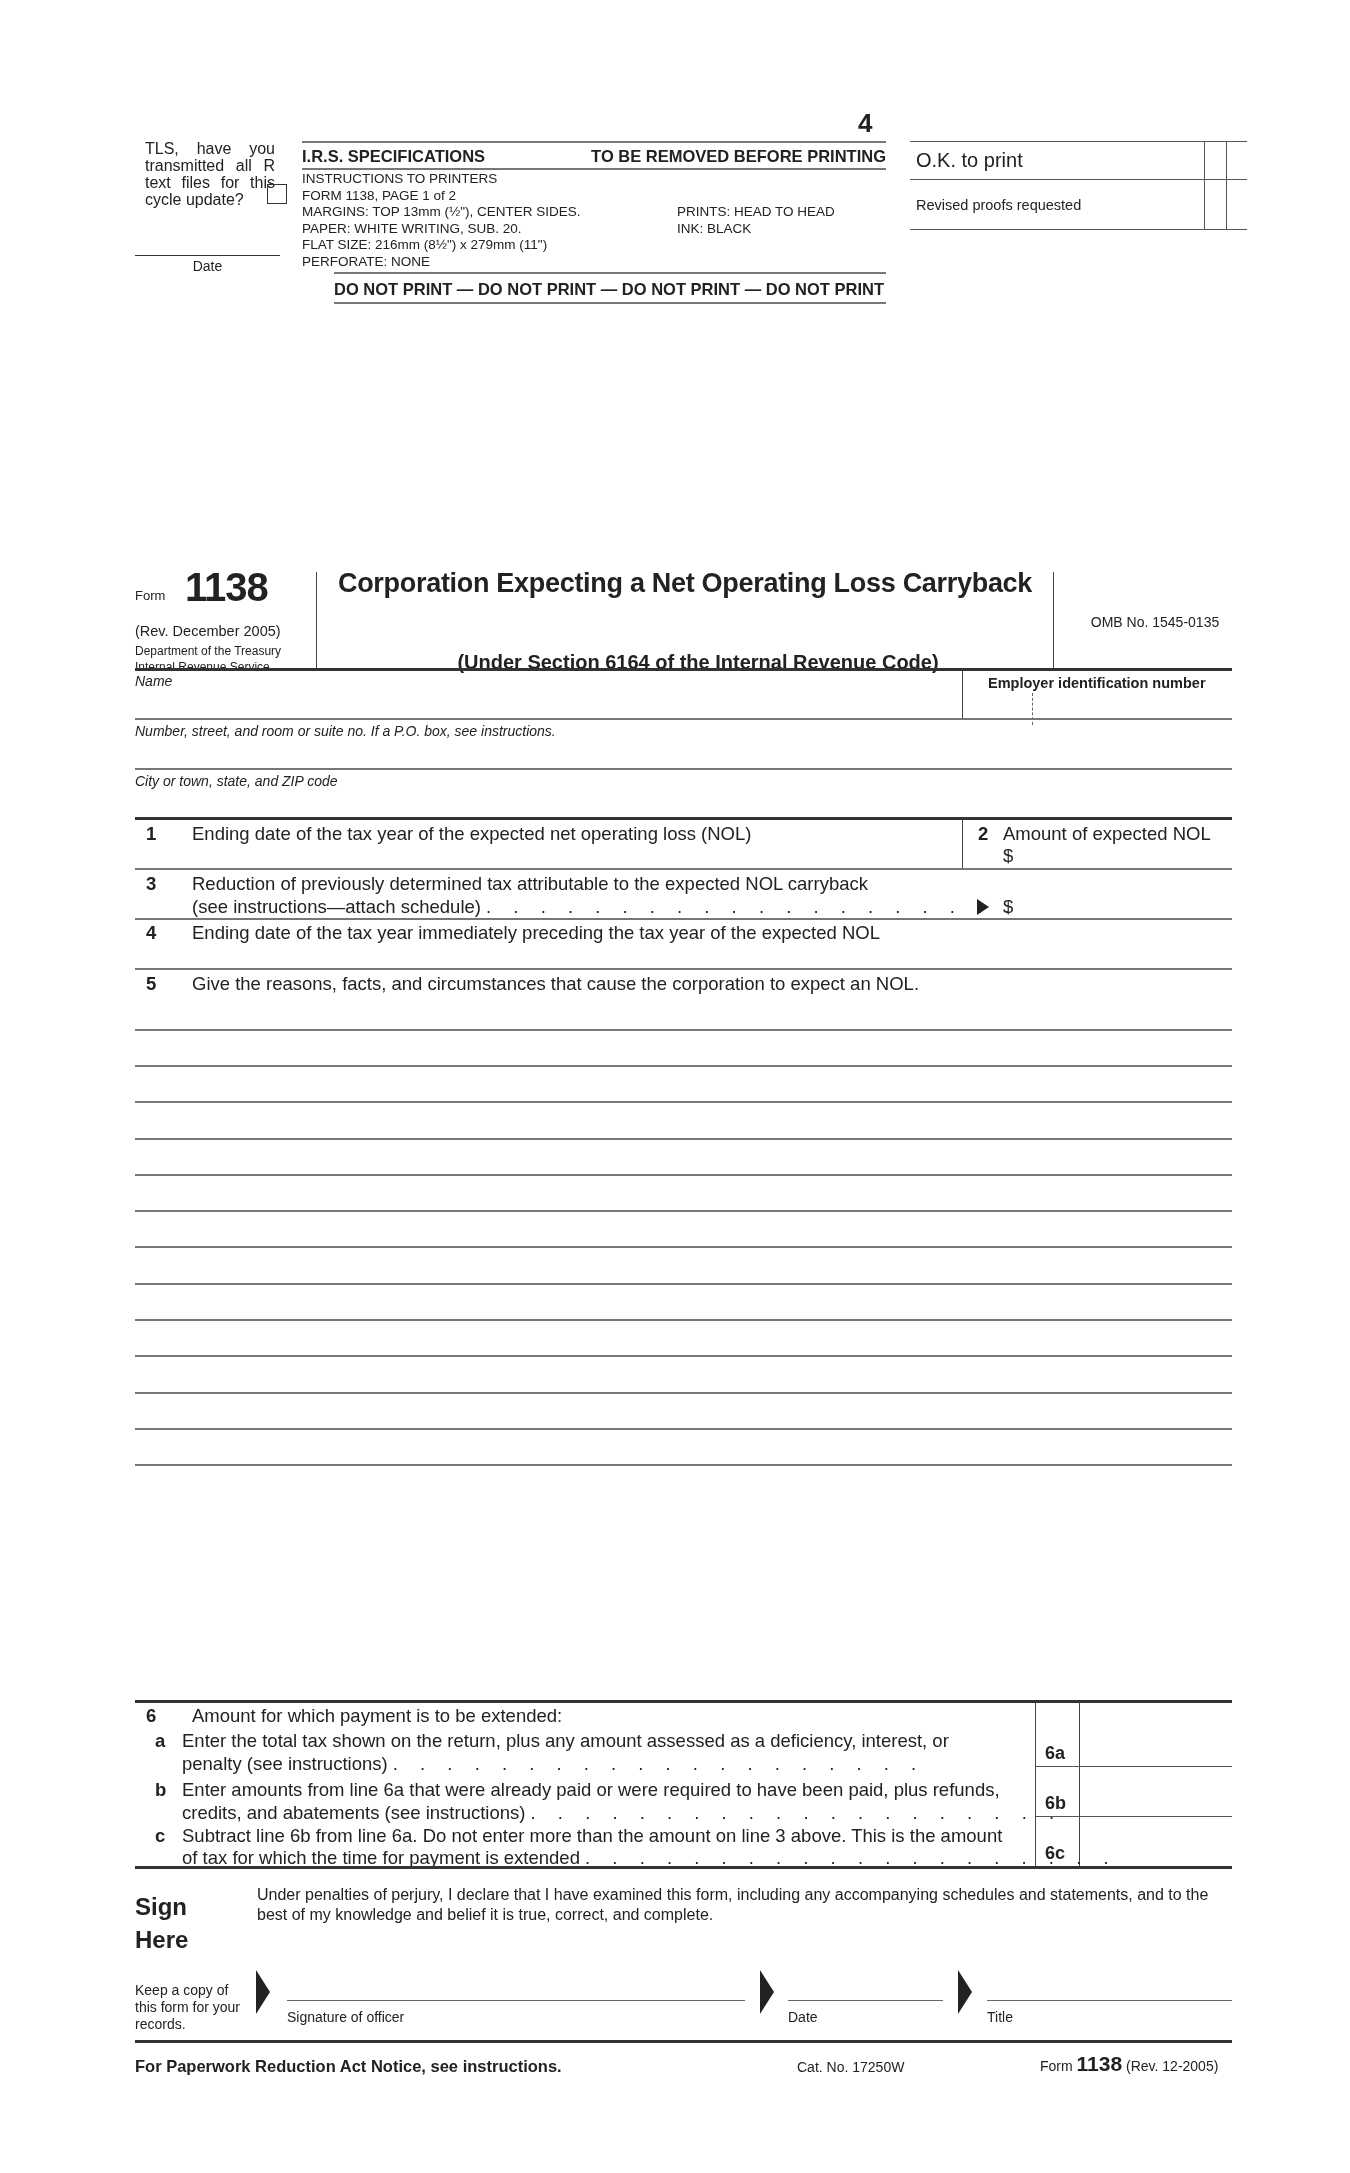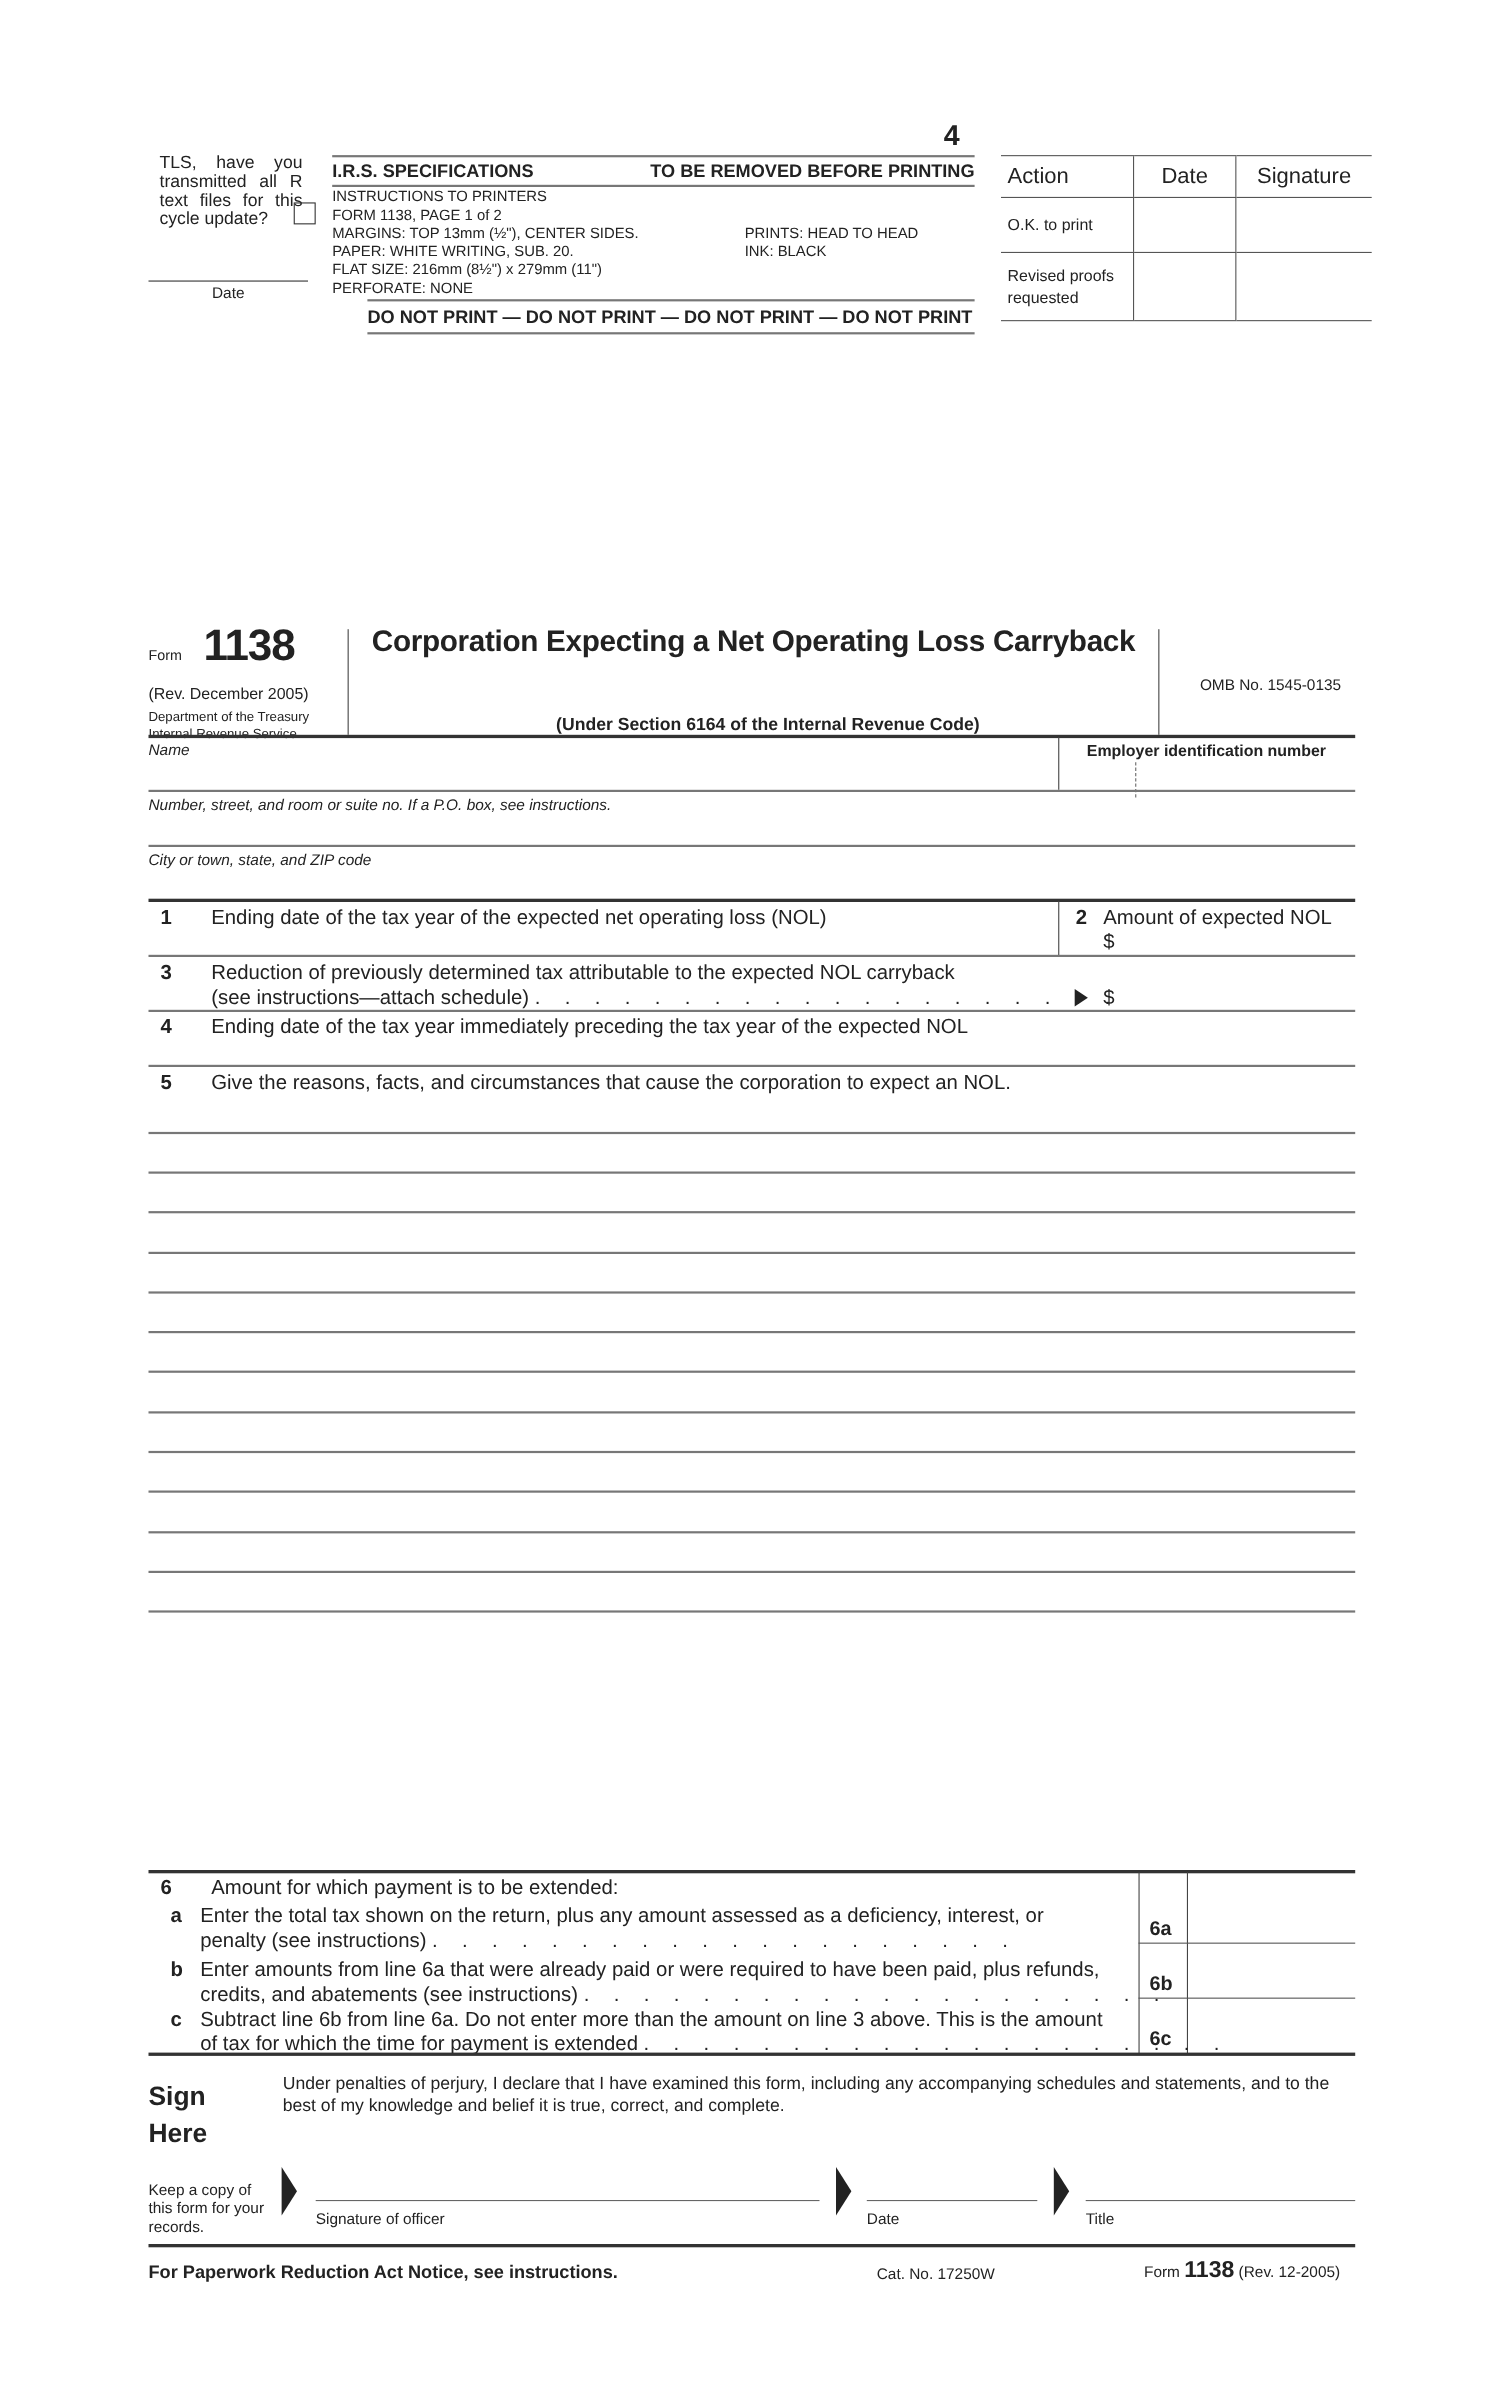--- a/index.html
+++ b/index.html
@@ -28,21 +28,21 @@
   #action td + td{border-left:1.5px solid #555;}
   #action tr:first-child td{height:37px;font-size:20px;}
   #action tr:nth-child(2) td{height:49px;}
   #action tr:nth-child(3) td{height:61px;line-height:20px;}
   
   #form-label{left:135px;top:588px;font-size:13px;}
   #form-number{left:185px;top:565px;font-size:40px;font-weight:bold;letter-spacing:-1px;}
   #rev{left:135px;top:623px;font-size:14.5px;}
   #dept{left:135px;top:643px;font-size:12px;line-height:16px;}
   #title{left:318px;top:567px;width:734px;text-align:center;font-size:27px;font-weight:bold;line-height:32px;}
-  #subtitle{left:318px;top:651px;width:760px;text-align:center;font-size:16px;font-weight:bold;}
+  #subtitle{left:318px;top:651px;width:760px;text-align:center;font-size:20px;font-weight:bold;}
   #omb{left:1060px;top:614px;width:190px;text-align:center;font-size:14px;}
   
   .lbl{font-size:14px;font-style:italic;}
   #ein-label{left:988px;top:675px;font-size:14.5px;font-weight:bold;}
   #ein-dash{left:1032px;top:693px;height:32px;border-left:1.5px dashed #666;width:0;}
   
   .ln{position:absolute;font-size:18.5px;}
   .ln .num{position:absolute;left:0;font-weight:bold;}
   .ln .txt{position:absolute;left:46px;white-space:nowrap;}
   .dots{letter-spacing:8.5px;}
@@ -85,25 +85,20 @@
         <span>INK: BLACK</span>
       </div>
     <div>FLAT SIZE: 216mm (8½") x 279mm (11")</div>
     <div>PERFORATE: NONE</div>
   </div>
   <div class="foot">DO NOT PRINT — DO NOT PRINT — DO NOT PRINT — DO NOT PRINT</div>
 </div>
 
 <table class="abs" id="action">
   <tbody>
-      <tr>
-    <td style="width:108px">Action</td>
-    <td style="width:80px;text-align:center">Date</td>
-    <td style="text-align:center">Signature</td>
-  </tr>
   <tr>
     <td>O.K. to print</td>
     <td></td>
     <td></td>
   </tr>
   <tr>
     <td>Revised proofs requested</td>
     <td></td>
     <td></td>
   </tr>

